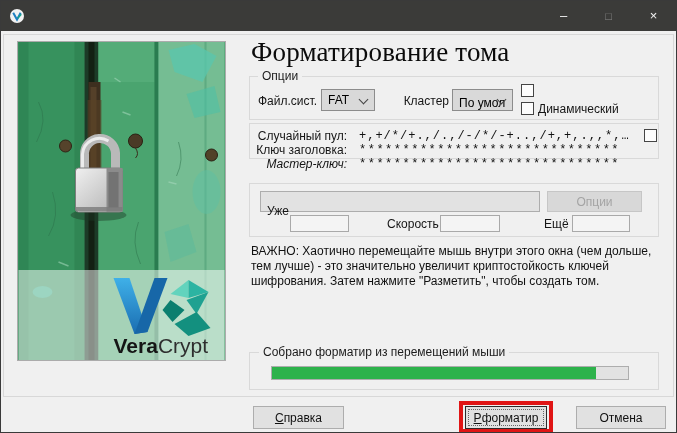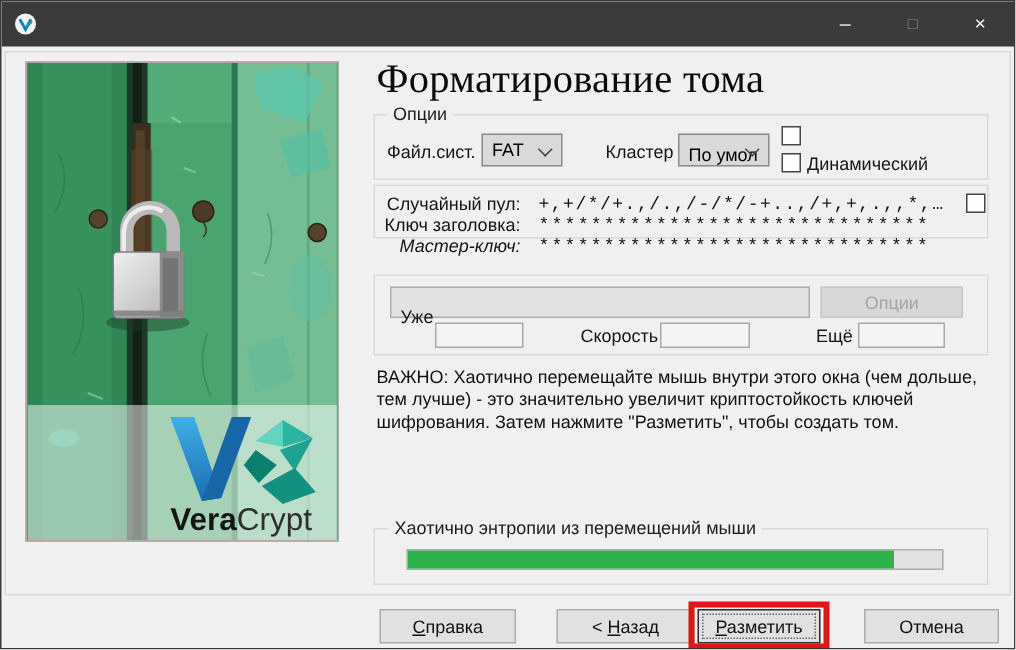--- a/index.html
+++ b/index.html
@@ -193,27 +193,24 @@
     <div class="field" style="left:322px;top:31px;width:58px;"></div>
   </div>
 
   <div class="notice">ВАЖНО: Хаотично перемещайте мышь внутри этого окна (чем дольше, тем лучше) - это значительно увеличит криптостойкость ключей шифрования. Затем нажмите "Разметить", чтобы создать том.</div>
 
   <div class="groupbox" style="left:248px;top:351px;width:410px;height:38px;">
     <div class="pbar-track" style="left:21px;top:13px;width:358px;height:14px;">
       <div class="pbar-fill" style="width: 91%;"></div>
     </div>
   </div>
-  <div class="groupbox-label" style="position:absolute;left:258px;top:345px;z-index:5;">Хаотично энтропии из перемещений мыши</div>
+  <div class="groupbox-label" style="position:absolute;left:258px;top:345px;z-index:5;">Собрано форматир из перемещений мыши</div>
 
   <div class="btn footer-btn" style="left:252px;width:91px;">
     <span><span class="accel">С</span><span>правка</span></span>
   </div>
-  <div class="btn footer-btn" style="left:370px;width:92px;">
-    <span><span>&lt; </span><span class="accel">Н</span><span>азад</span></span>
-  </div>
   <div class="btn footer-btn default-btn" style="left:464px;width:82px;">
-    <span><span class="accel">Р</span><span>азметить</span></span>
+    <span><span class="accel">Р</span><span>форматир</span></span>
   </div>
   <div class="annotation"></div>
   <div class="btn footer-btn" style="left:575px;width:90px;">Отмена</div>
 
 </div>
 
 </body></html>

